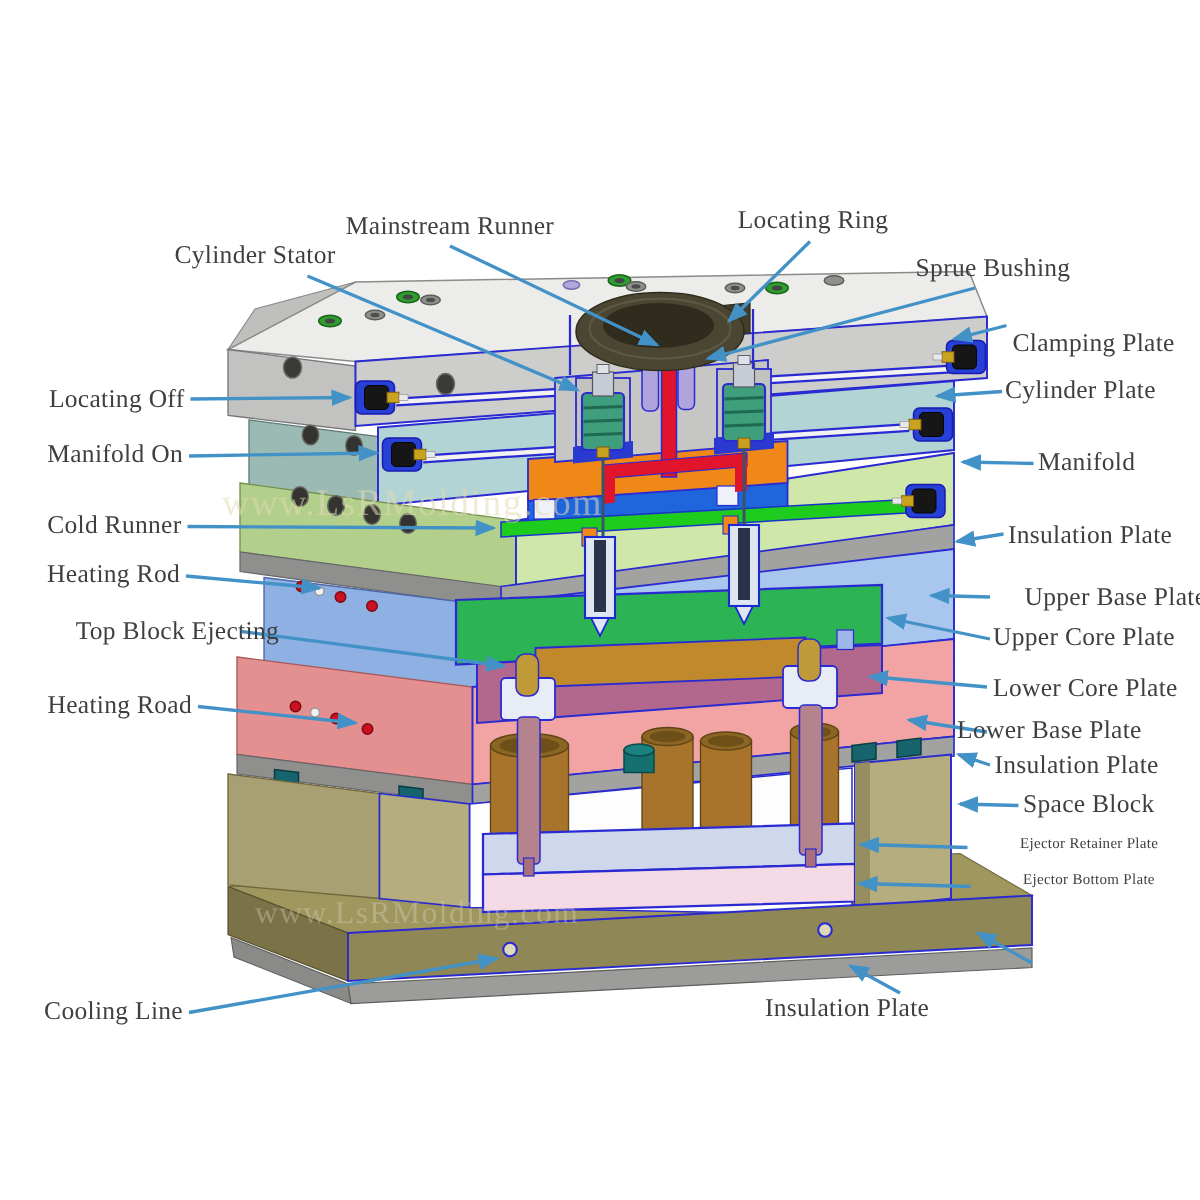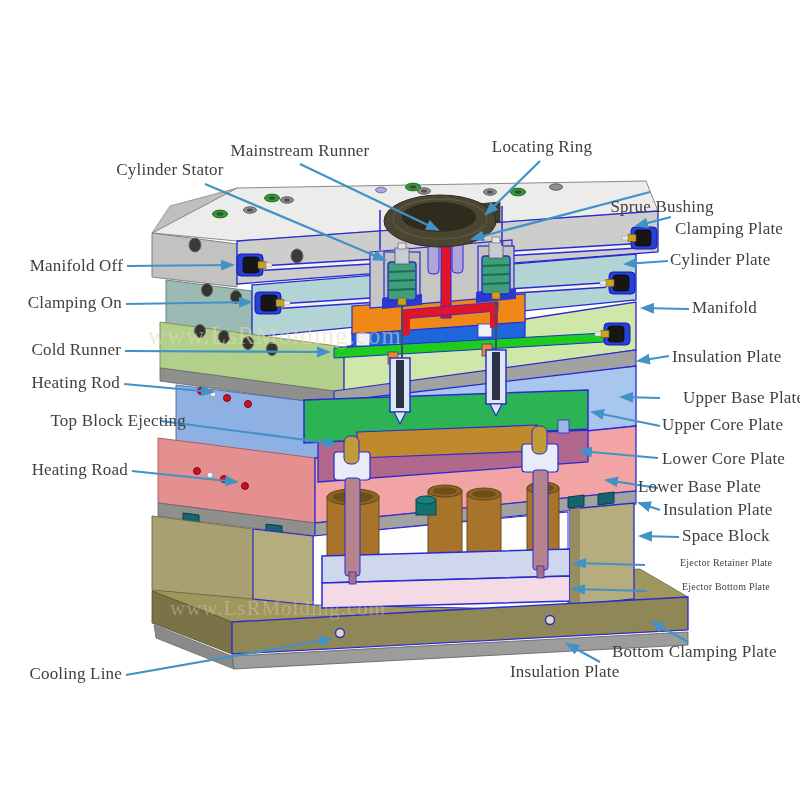--- a/index.html
+++ b/index.html
@@ -307,38 +307,37 @@
     <line x1="600" y1="662" x2="567" y2="644" marker-end="url(#ah)"></line>
   </g>
 </svg>
 
 <div class="wm" style="left:148px;top:322px;">www.LsRMolding.com</div>
 <div class="wm wm2" style="left:170px;top:596px;">www.LsRMolding.com</div>
 
 <div class="lbl ctr" style="left:300px;top:142px;">Mainstream Runner</div>
 <div class="lbl ctr" style="left:542px;top:138px;">Locating Ring</div>
 <div class="lbl ctr" style="left:170px;top:161px;">Cylinder Stator</div>
-<div class="lbl ctr" style="left:662px;top:170px;margin-top:28px;">Sprue Bushing</div>
-
-<div class="lbl" style="right:677px;top:257px;">Manifold Off</div>
-<div class="lbl" style="right:678px;top:294px;">Clamping On</div>
+<div class="lbl ctr" style="left:662px;top:170px;">Sprue Bushing</div>
+
+<div class="lbl" style="right:677px;top:257px;">Locating Off</div>
+<div class="lbl" style="right:678px;top:294px;">Manifold On</div>
 <div class="lbl" style="right:679px;top:341px;">Cold Runner</div>
 <div class="lbl" style="right:680px;top:374px;">Heating Rod</div>
 <div class="lbl" style="right:614px;top:412px;">Top Block Ejecting</div>
 <div class="lbl" style="right:672px;top:461px;">Heating Road</div>
 <div class="lbl" style="right:678px;top:665px;">Cooling Line</div>
 
 <div class="lbl" style="left:675px;top:220px;">Clamping Plate</div>
 <div class="lbl" style="left:670px;top:251px;">Cylinder Plate</div>
 <div class="lbl" style="left:692px;top:299px;">Manifold</div>
 <div class="lbl" style="left:672px;top:348px;">Insulation Plate</div>
 <div class="lbl" style="left:663px;top:389px;margin-left:20px;">Upper Base Plate</div>
 <div class="lbl" style="left:662px;top:416px;">Upper Core Plate</div>
 <div class="lbl" style="left:662px;top:450px;">Lower Core Plate</div>
 <div class="lbl" style="left:638px;top:478px;">Lower Base Plate</div>
 <div class="lbl" style="left:663px;top:501px;">Insulation Plate</div>
 <div class="lbl" style="left:682px;top:527px;">Space Block</div>
 <div class="lbl sm" style="left:648px;top:558px;">Ejector Retainer Plate</div>
 <div class="lbl sm" style="left:650px;top:582px;">Ejector Bottom Plate</div>
-<div class="lbl" style="left:612px;top:643px;">Bottom Clamping Plate</div>
 <div class="lbl" style="left:510px;top:663px;">Insulation Plate</div>
 
 </div>
 
 </body></html>

